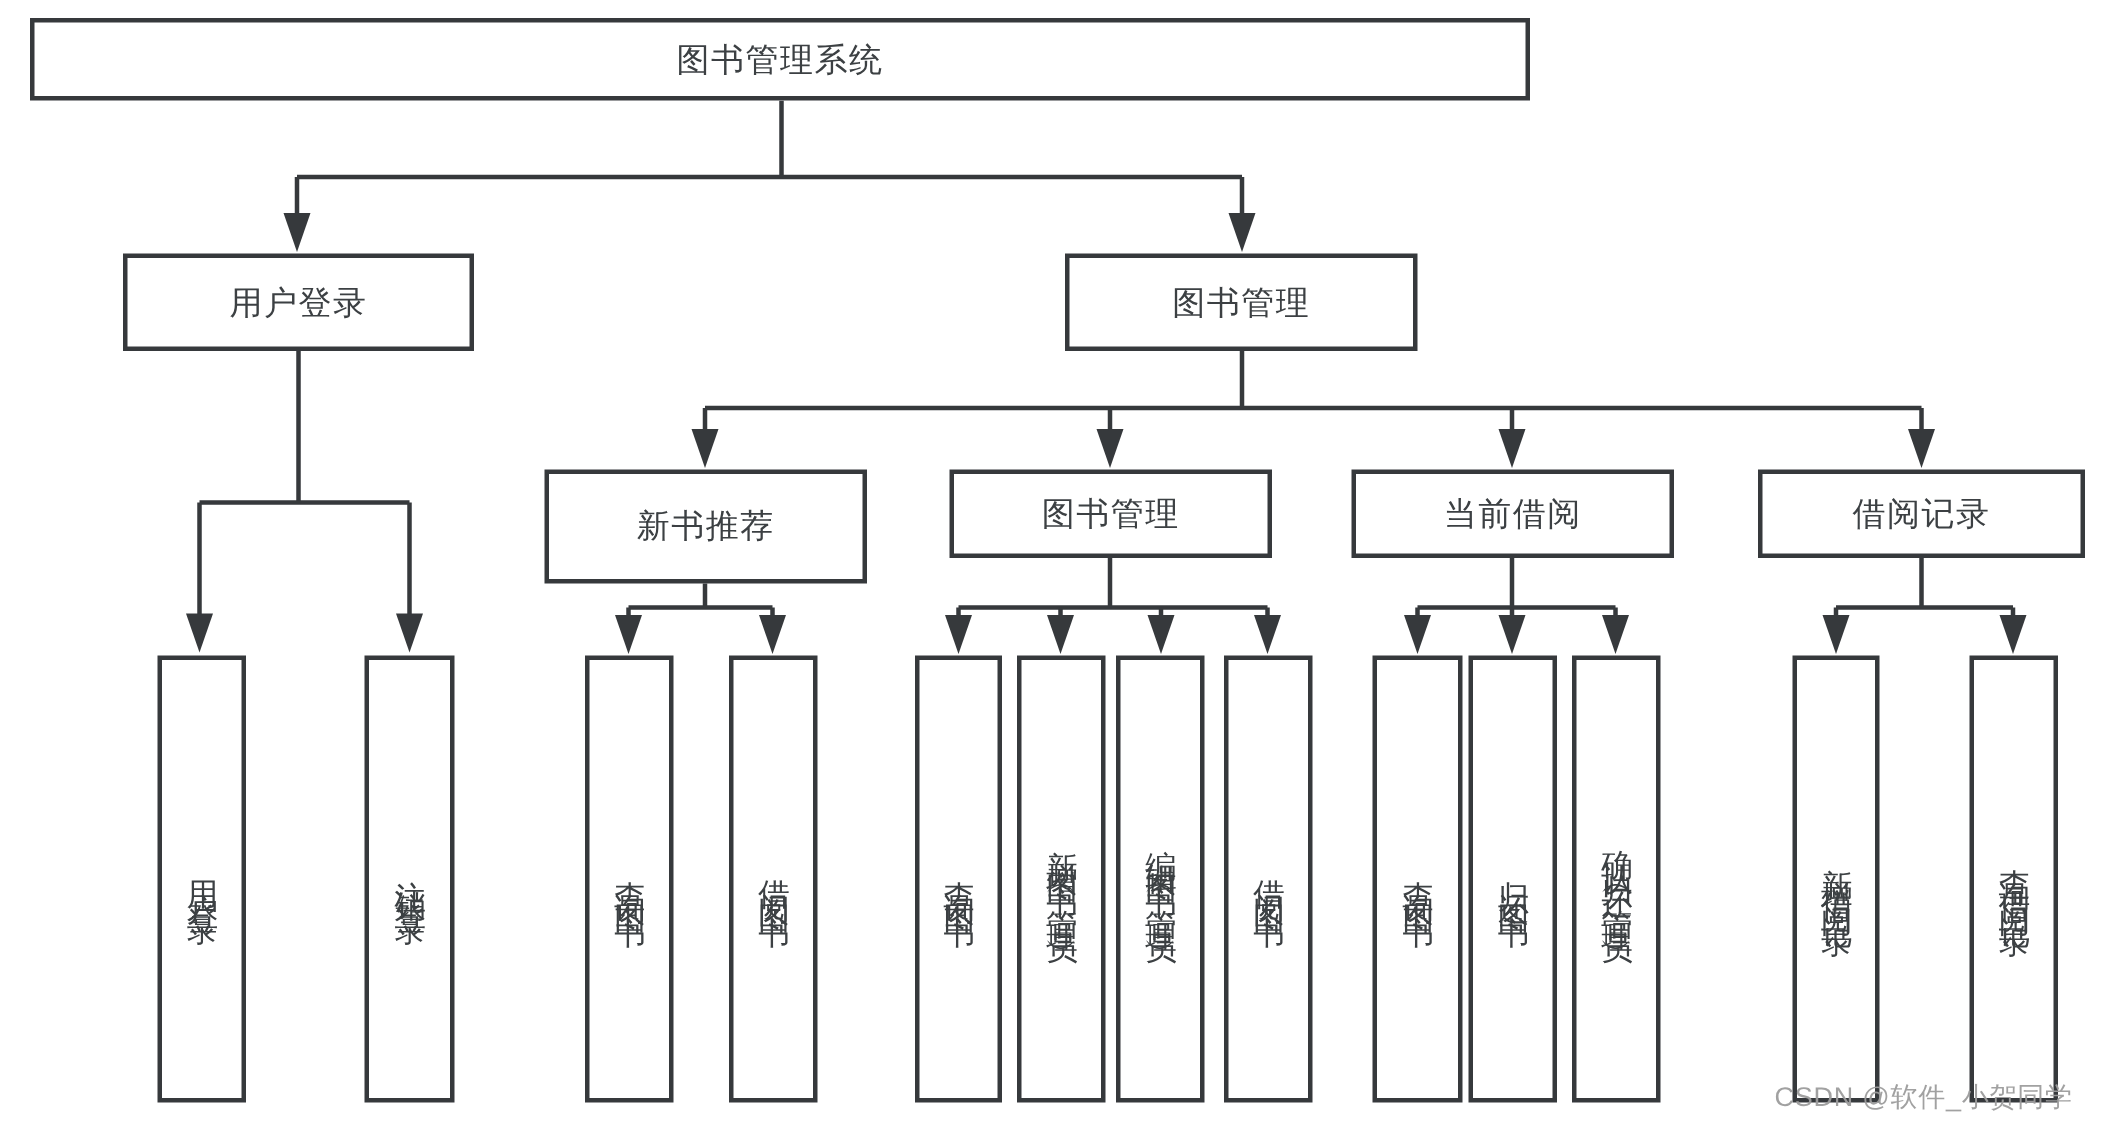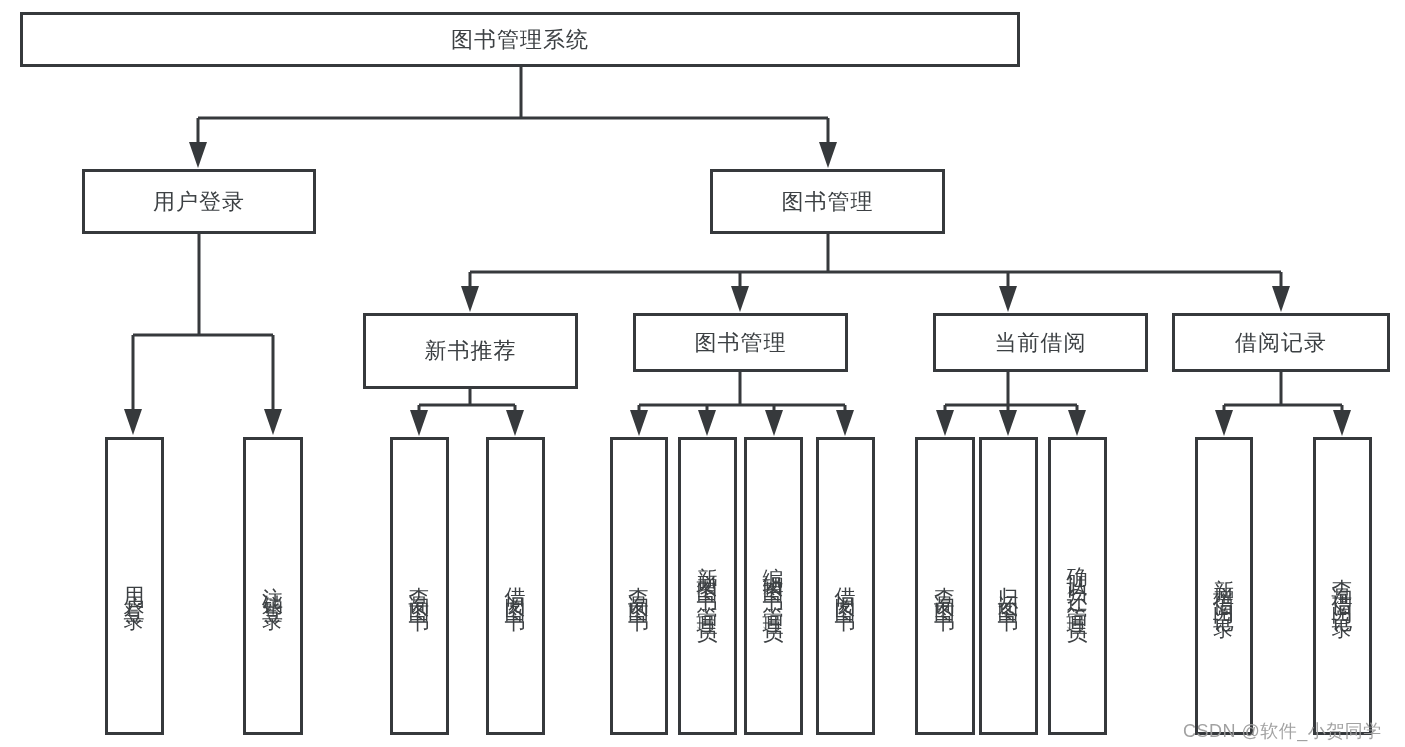--- a/index.html
+++ b/index.html
@@ -29,21 +29,21 @@
     white-space:nowrap;
   }
   
   #n-root{left:20px;top:12px;width:1000px;height:55px;}
   
   #n-user-login{left:82px;top:169px;width:234px;height:65px;}
   #n-book-mgmt{left:710px;top:169px;width:235px;height:65px;}
   
   #n-new-book{left:363px;top:313px;width:215px;height:76px;}
   #n-book-borrow{left:633px;top:313px;width:215px;height:59px;}
-  #n-current-borrow{left:901px;top:313px;width:215px;height:59px;margin-left:32px;}
+  #n-current-borrow{left:901px;top:313px;width:215px;height:59px;}
   #n-borrow-records{left:1172px;top:313px;width:218px;height:59px;}
   
   .leaf{
     position:absolute;
     top:437px;height:298px;
     box-sizing:border-box;
     background:#fff;
     border:3px solid var(--line);
     display:flex;align-items:center;justify-content:center;
   }

